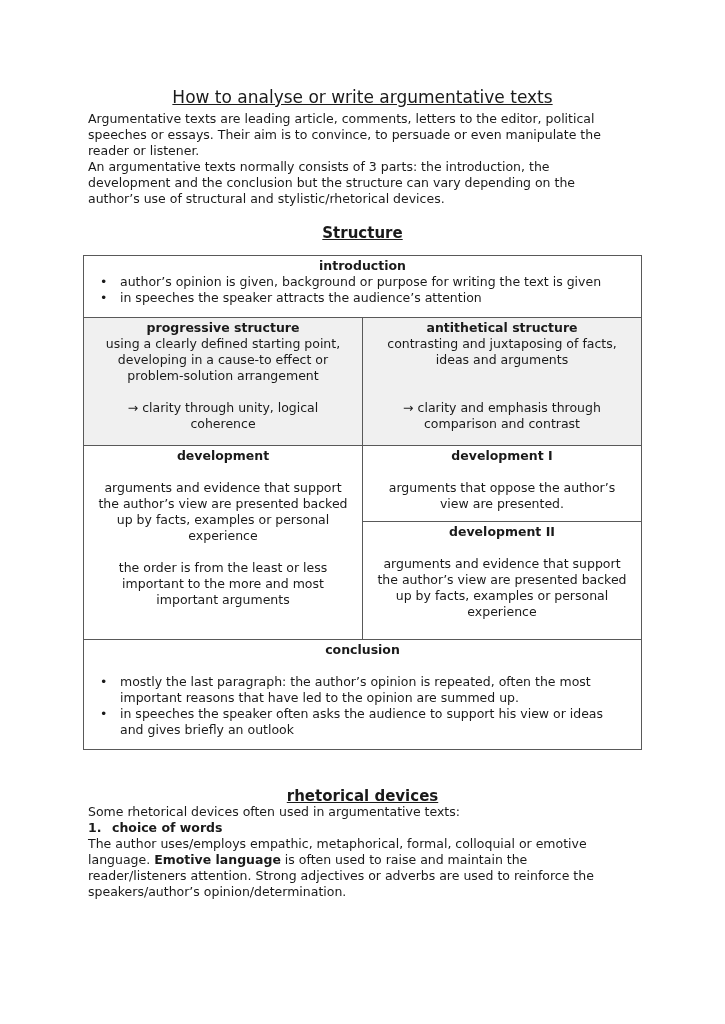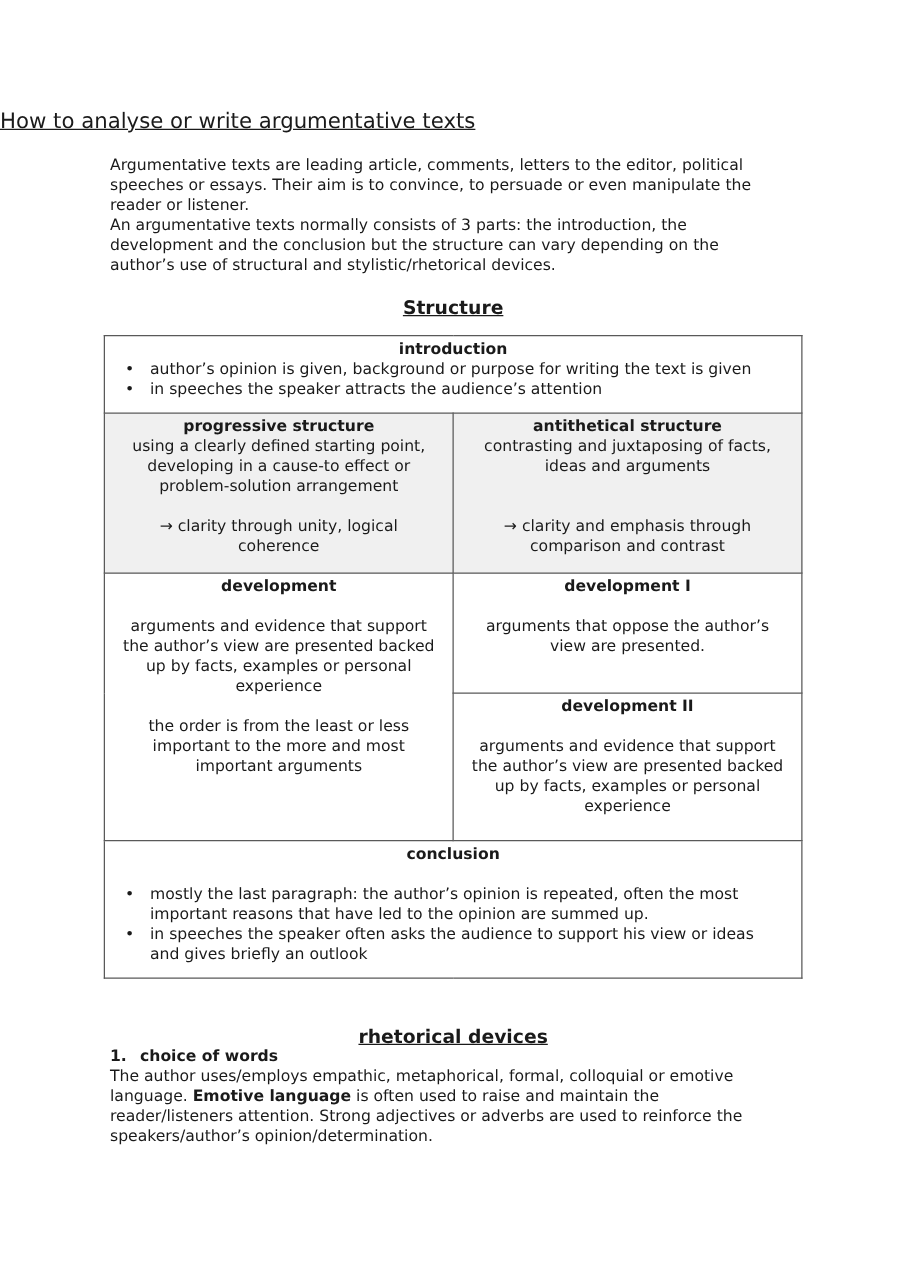--- a/index.html
+++ b/index.html
@@ -11,25 +11,25 @@
     box-sizing: border-box;
     padding-top: 86px;
     background: var(--page-bg, #ffffff);
     color: var(--text, #1a1a1a);
     font-family: "DejaVu Sans", "Liberation Sans", sans-serif;
     font-size: 12.5px;
     line-height: 16px;
     overflow: hidden;
   }
   .title {
-    margin: 0 0 16px 0;
+    margin: 0 0 3px 0;
     font-size: 17px;
     line-height: 22px;
     font-weight: normal;
-    text-align: left;
+    text-align: center;
     text-decoration: underline;
   }
   .body-block { margin-left: 88px; width: 541px; }
   .body-block p { margin: 0; }
   .sec-h {
     margin: 18px 0 0 0;
     font-size: 15px;
     line-height: 16px;
     font-weight: bold;
     text-align: center;
@@ -56,21 +56,21 @@
   }
   .shaded { background: var(--cell-shade, #f0f0f0); }
   .cell-h { font-weight: bold; text-align: center; }
   .clines { white-space: pre-line; text-align: center; }
   .mt { margin-top: 16px; }
   .res-prog { margin-top: 16px; }
   .res-anti { margin-top: 32px; }
 
   .r-intro { height: 62px; }
   .r-shaded { height: 128px; }
-  .r-dev1 { height: 96px; }
+  .r-dev1 { height: 76px; }
   .r-dev2 { height: 118px; }
   .r-conc { height: 110px; }
 
   .bullet { display: flex; padding-left: 12px; }
   .bmark { flex: 0 0 20px; }
   .btext { max-width: 505px; }
 </style>
 </head>
 <body>
 
@@ -159,17 +159,18 @@
             <span class="btext">in speeches the speaker often asks the audience to support his view or ideas and gives briefly an outlook</span>
           </div>
         </td>
       </tr>
     </tbody>
   </table>
 
   <div class="sec-h rh-head">rhetorical devices</div>
 
   <div class="body-block">
+    <p class="rh-intro">Some rhetorical devices often used in argumentative texts:</p>
     <p class="item-head"><span class="item-num">1.</span><span>choice of words</span></p>
     <p class="item-body"><span>The author uses/employs empathic, metaphorical, formal, colloquial or emotive language. </span><strong>Emotive language</strong><span> is often used to raise and maintain the reader/listeners attention. Strong adjectives or adverbs are used to reinforce the speakers/author’s opinion/determination.</span></p>
   </div>
 
 </div>
 
 </body></html>

